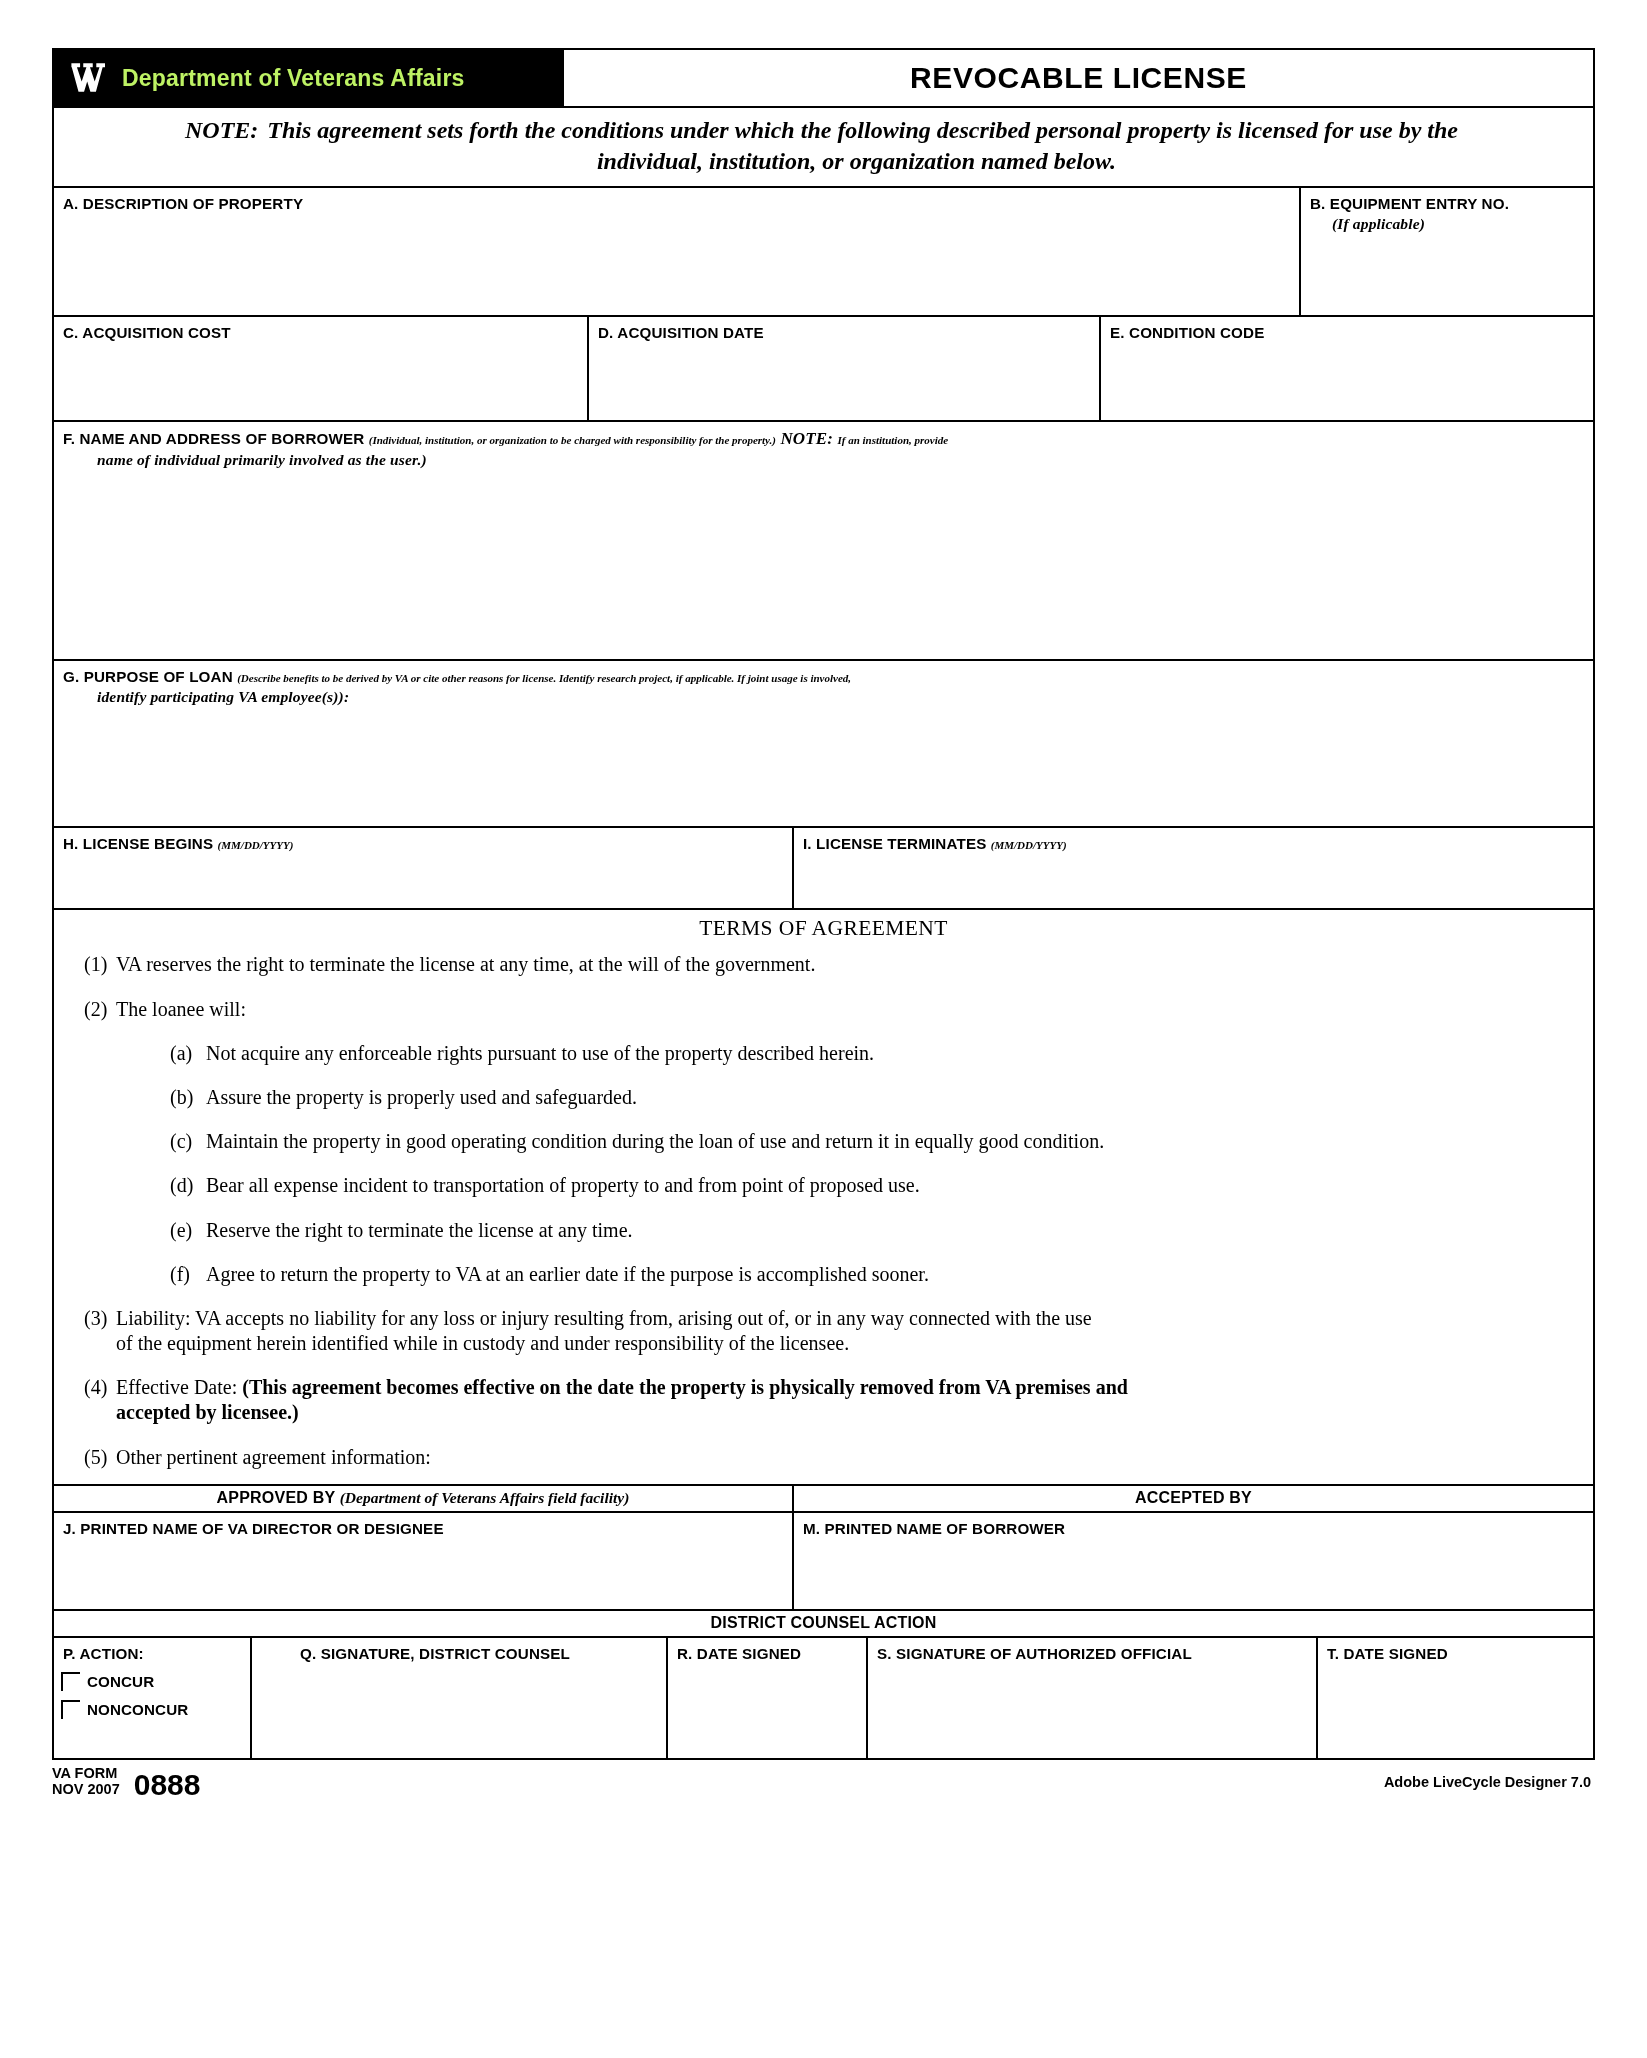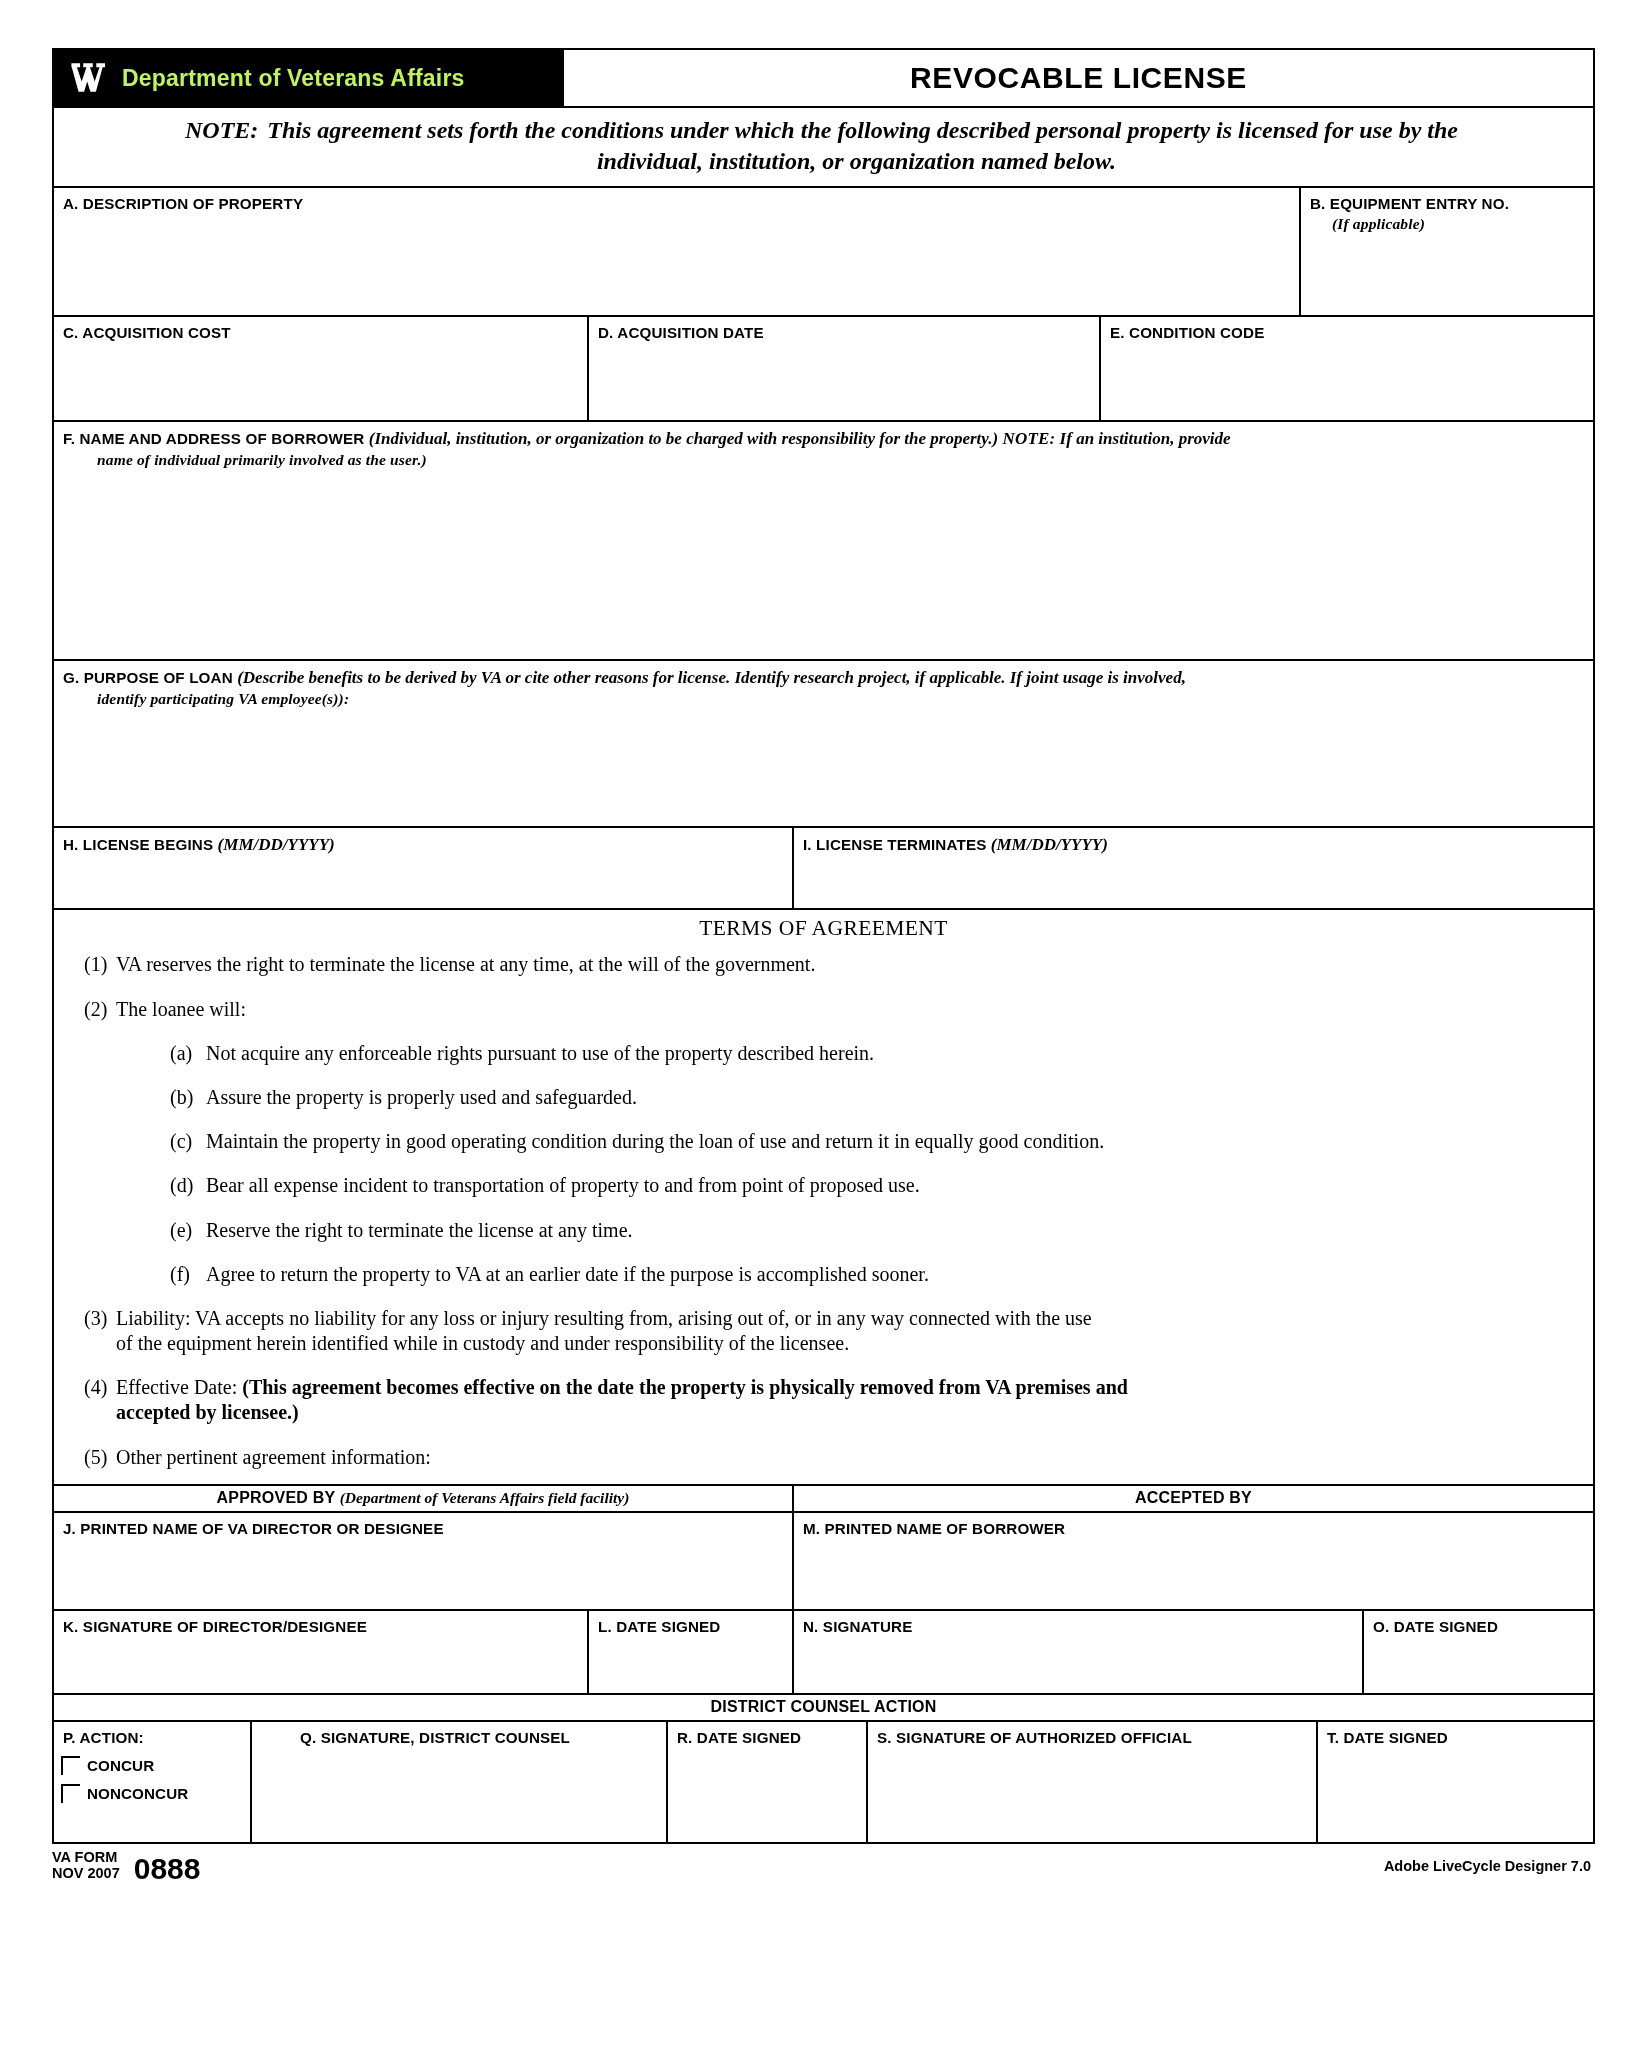--- a/index.html
+++ b/index.html
@@ -98,21 +98,21 @@
     font-size: 15.2px;
     font-weight: bold;
     letter-spacing: 0.15px;
     padding: 6px 8px 0 9px;
     line-height: 1.28;
   }
   .lbl .it {
     font-family: "Liberation Serif", serif;
     font-style: italic;
     font-weight: bold;
-    font-size: 17px;
+    font-size: 11px;
     letter-spacing: 0;
   }
   .lbl .itn {
     font-family: "Liberation Serif", serif;
     font-style: italic;
     font-weight: bold;
     font-size: 17px;
   }
   .sub {
     display: block;
@@ -399,34 +399,20 @@
 
     <div class="row bb">
       <div class="cell br" style="width:740px;height:96px;">
         <div class="lbl">J. PRINTED NAME OF VA DIRECTOR OR DESIGNEE</div>
       </div>
       <div class="cell" style="width:799px;height:96px;">
         <div class="lbl">M. PRINTED NAME OF BORROWER</div>
       </div>
     </div>
 
-    <div class="row bb">
-      <div class="cell br" style="width:535px;height:82px;">
-        <div class="lbl">K. SIGNATURE OF DIRECTOR/DESIGNEE</div>
-      </div>
-      <div class="cell br" style="width:205px;height:82px;">
-        <div class="lbl">L. DATE SIGNED</div>
-      </div>
-      <div class="cell br" style="width:570px;height:82px;">
-        <div class="lbl">N. SIGNATURE</div>
-      </div>
-      <div class="cell" style="width:229px;height:82px;">
-        <div class="lbl">O. DATE SIGNED</div>
-      </div>
-    </div>
 
     <div class="band bb">
       <span>DISTRICT COUNSEL ACTION</span>
     </div>
 
     <div class="row bb">
       <div class="cell br" style="width:198px;height:120px;">
         <div class="lbl">P. ACTION:</div>
         <div class="cbrow">
           <span class="cbox"></span>

